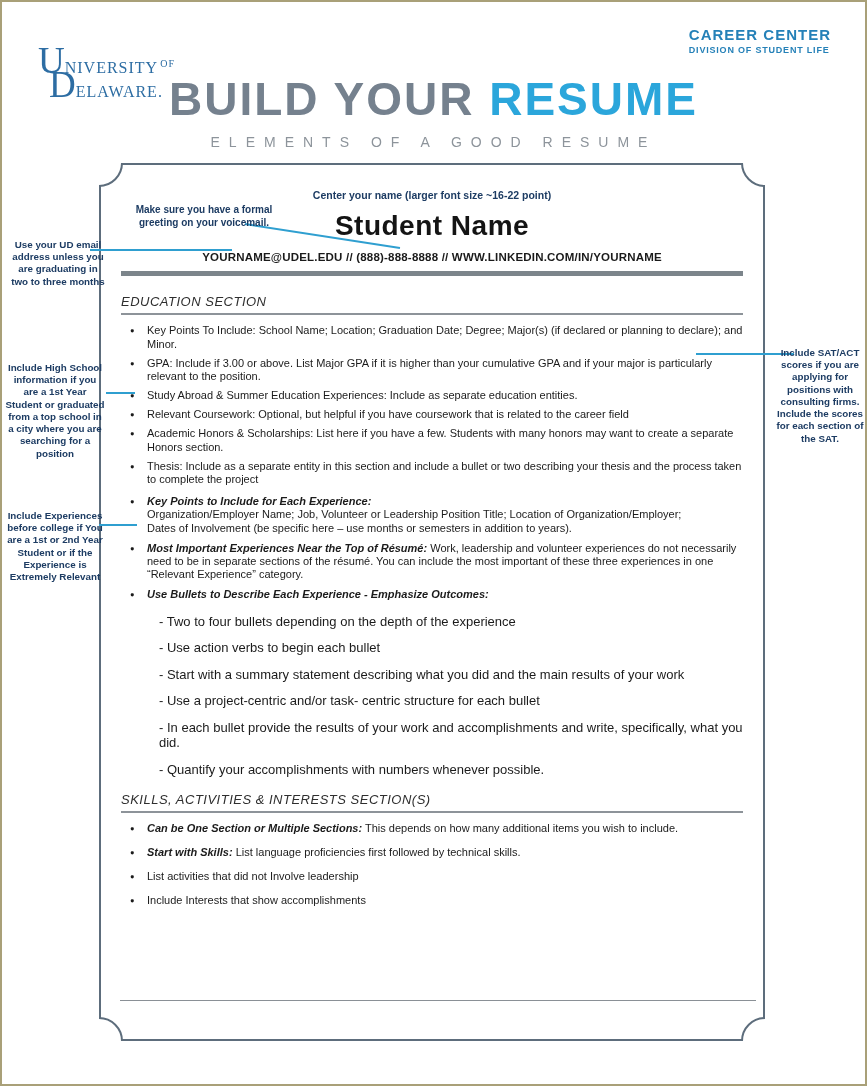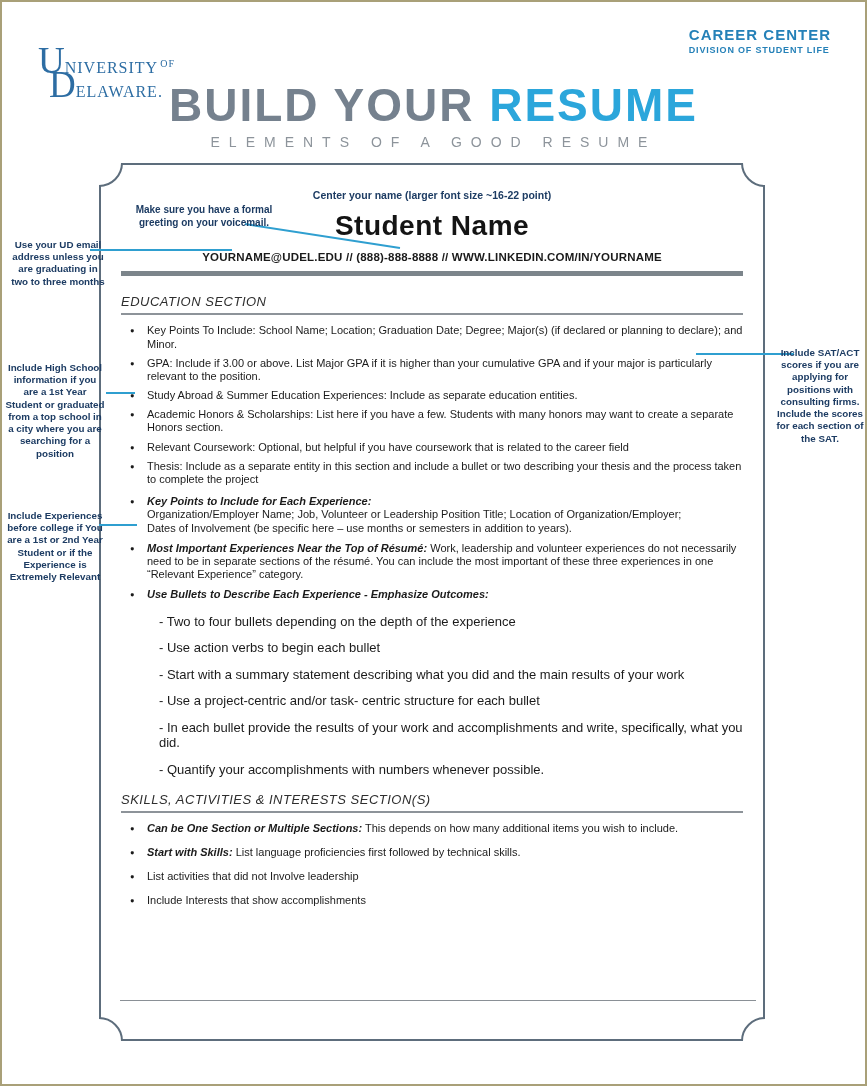--- a/index.html
+++ b/index.html
@@ -11,21 +11,21 @@
   .ud-row{white-space:nowrap;margin-top:28px;}
   .ud-big{font-size:37px;font-weight:400;}
   .ud-small{font-size:16px;letter-spacing:1px;}
   .ud-of{font-size:10px;letter-spacing:1px;vertical-align:6px;margin-left:2px;}
   .ud-row2{margin-top:-13px;margin-left:11px;white-space:nowrap;}
 
   .career{position:absolute;right:34px;top:24px;color:#2581b8;line-height:1.25;}
   .career .cc1{font-size:15px;font-weight:700;letter-spacing:1px;}
   .career .cc2{font-size:9px;font-weight:700;letter-spacing:0.8px;}
 
-  .title{position:absolute;left:0;top:80px;width:100%;text-align:center;font-size:46px;font-weight:700;letter-spacing:2px;color:#75818e;line-height:1;}
+  .title{position:absolute;left:0;top:74px;width:100%;text-align:center;font-size:46px;font-weight:700;letter-spacing:2px;color:#75818e;line-height:1;}
   .title .blue{color:#2ba6db;}
   .subtitle{position:absolute;left:0;top:132px;width:100%;text-align:center;font-size:14px;letter-spacing:9px;color:#8d949b;font-weight:400;}
 
   
   .frame{position:absolute;left:97px;top:161px;width:666px;height:878px;}
   .frame-clip{position:absolute;left:0;top:0;right:0;bottom:0;overflow:hidden;}
   .frame-rect{position:absolute;left:0;top:0;right:0;bottom:0;border:2px solid #5d6d7c;box-sizing:border-box;}
   .notch{position:absolute;width:48px;height:48px;border-radius:50%;background:#fff;border:2px solid #5d6d7c;box-sizing:border-box;}
   .notch.tl{left:-24px;top:-24px;}
   .notch.tr{right:-24px;top:-24px;}
@@ -102,22 +102,22 @@
     <div class="name-hint">Center your name (larger font size ~16-22 point)</div>
     <div class="student-name">Student Name</div>
     <div class="contact">YOURNAME@UDEL.EDU // (888)-888-8888 // WWW.LINKEDIN.COM/IN/YOURNAME</div>
     <div class="bar"></div>
     <div>
         <div class="sec-title first">EDUCATION SECTION</div>
         <ul class="bullets sec-0">
           <li class="bullet"><span class="label plain">Key Points To Include:</span> <span class="btext">School Name; Location; Graduation Date; Degree; Major(s) (if declared or planning to declare); and Minor.</span></li>
           <li class="bullet"><span class="label plain">GPA:</span> <span class="btext">Include if 3.00 or above. List Major GPA if it is higher than your cumulative GPA and if your major is particularly relevant to the position.</span></li>
           <li class="bullet"><span class="label plain">Study Abroad &amp; Summer Education Experiences:</span> <span class="btext">Include as separate education entities.</span></li>
+          <li class="bullet"><span class="label plain">Relevant Coursework:</span> <span class="btext">Optional, but helpful if you have coursework that is related to the career field</span></li>
           <li class="bullet"><span class="label plain">Academic Honors &amp; Scholarships:</span> <span class="btext">List here if you have a few. Students with many honors may want to create a separate Honors section.</span></li>
-          <li class="bullet"><span class="label plain">Relevant Coursework:</span> <span class="btext">Optional, but helpful if you have coursework that is related to the career field</span></li>
           <li class="bullet"><span class="label plain">Thesis:</span> <span class="btext">Include as a separate entity in this section and include a bullet or two describing your thesis and the process taken to complete the project</span></li>
         </ul>
         <ul class="bullets sec-1">
           <li class="bullet">
             <span class="label bold-italic block">Key Points to Include for Each Experience:</span>
             <div class="btext block">Organization/Employer Name; Job, Volunteer or Leadership Position Title; Location of Organization/Employer;
 Dates of Involvement (be specific here – use months or semesters in addition to years).</div>
           </li>
           <li class="bullet"><span class="label bold-italic">Most Important Experiences Near the Top of Résumé:</span> <span class="btext">Work, leadership and volunteer experiences do not necessarily need to be in separate sections of the résumé. You can include the most important of these three experiences in one “Relevant Experience” category.</span></li>
           <li class="bullet"><span class="label bold-italic">Use Bullets to Describe Each Experience - Emphasize Outcomes:</span> <div class="dashes">

